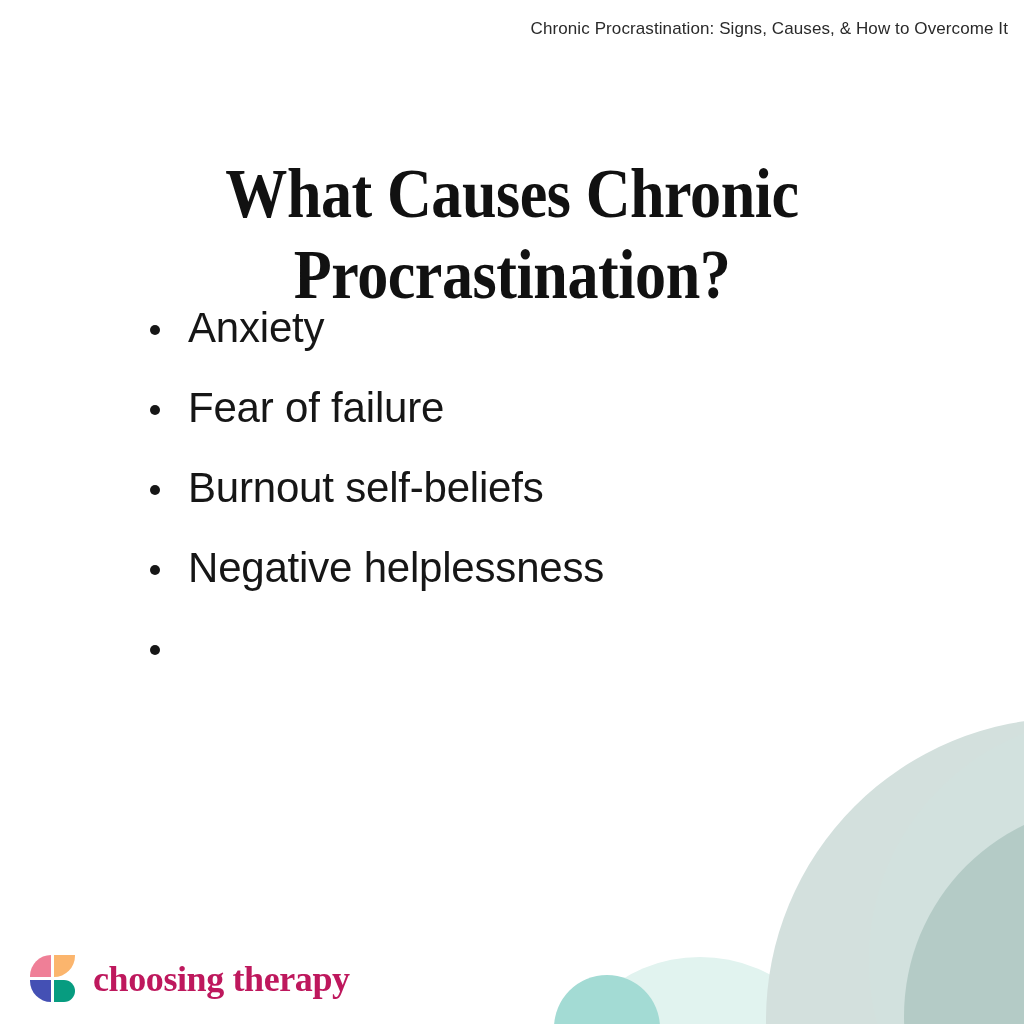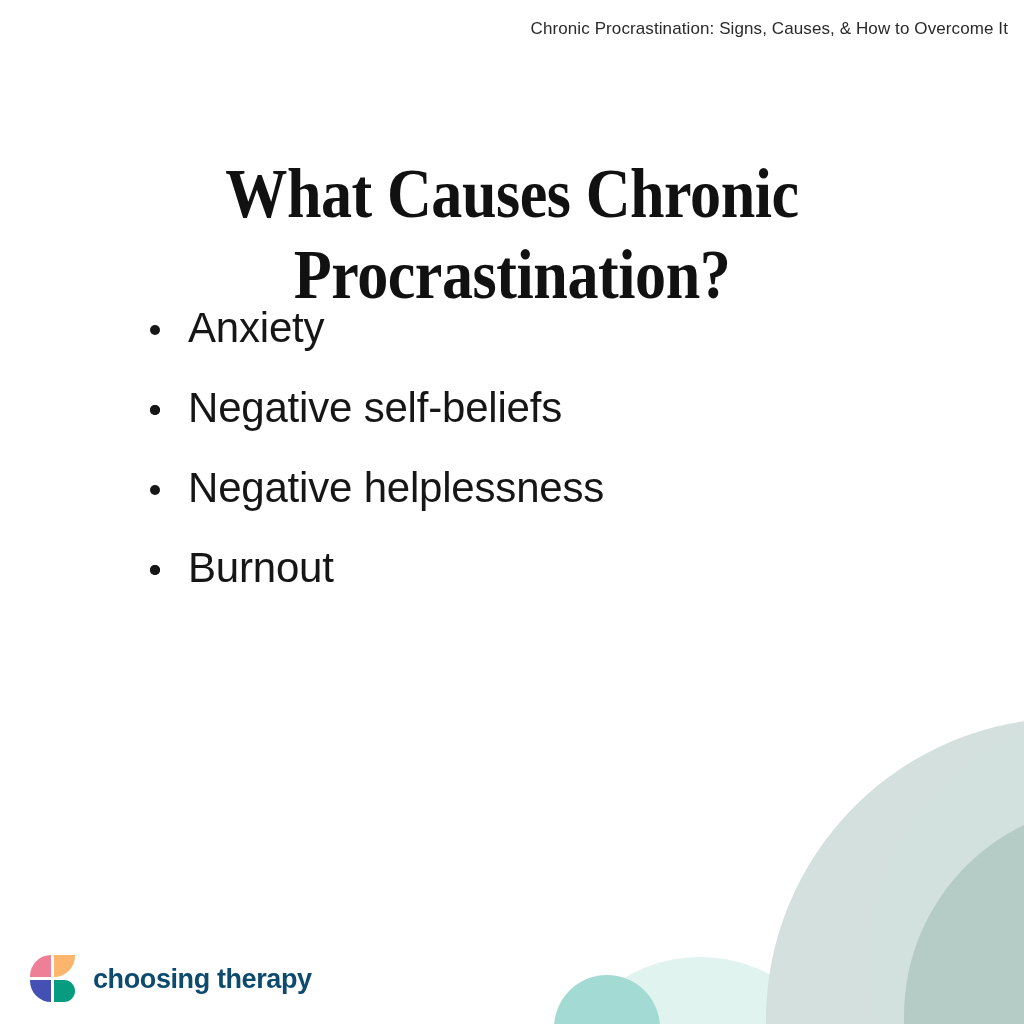--- a/index.html
+++ b/index.html
@@ -125,25 +125,25 @@
     background: #4450b4;
     border-radius: 0 0 0 21px;
   }
   #brand-mark .q-br {
     left: 24px; top: 25px;
     background: #079c80;
     border-radius: 0 21px 21px 0;
   }
   #brand-name {
     margin-left: 17px;
-    font-family: Liberation Sans, sans-serif;
+    font-family: Liberation Serif, serif;
     font-weight: 700;
-    font-size: 27px;
+    font-size: 36px;
     line-height: 44px;
-    color: #0c4a6e;
+    color: #be185d;
     letter-spacing: -0.4px;
     white-space: nowrap;
   }
 </style>
 </head>
 <body>
 
 <div id="slide">
 
   <svg id="decor" viewBox="0 0 1024 1024" width="1024" height="1024" aria-hidden="true">
@@ -160,35 +160,32 @@
 
   <h1 id="title">What Causes Chronic Procrastination?</h1>
 
   <ul id="causes-list">
     <li>
       <span class="bullet-dot"></span>
       <span>Anxiety</span>
     </li>
     <li>
       <span class="bullet-dot"></span>
+      <span>Fear of failure</span>
     </li>
     <li>
       <span class="bullet-dot"></span>
-      <span>Negative self-beliefs</span>
+      <span>Burnout self-beliefs</span>
     </li>
     <li>
       <span class="bullet-dot"></span>
       <span>Negative helplessness</span>
     </li>
     <li>
       <span class="bullet-dot"></span>
-    </li>
-    <li>
-      <span class="bullet-dot"></span>
-      <span>Burnout</span>
     </li>
   </ul>
 
   <div id="brand">
     <div id="brand-mark">
       <span class="q q-tl"></span>
       <span class="q q-tr"></span>
       <span class="q q-bl"></span>
       <span class="q q-br"></span>
     </div>

